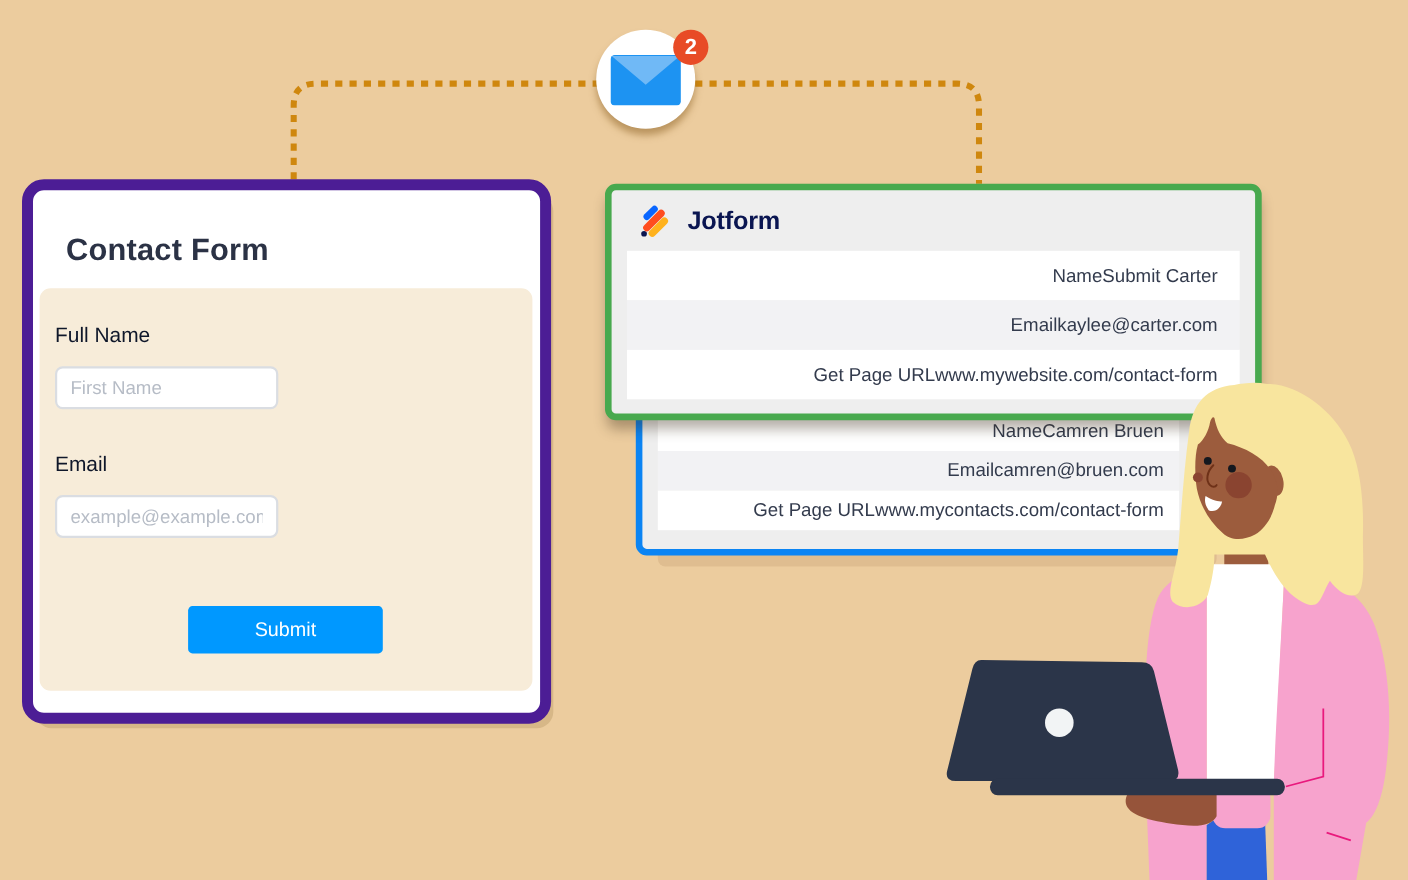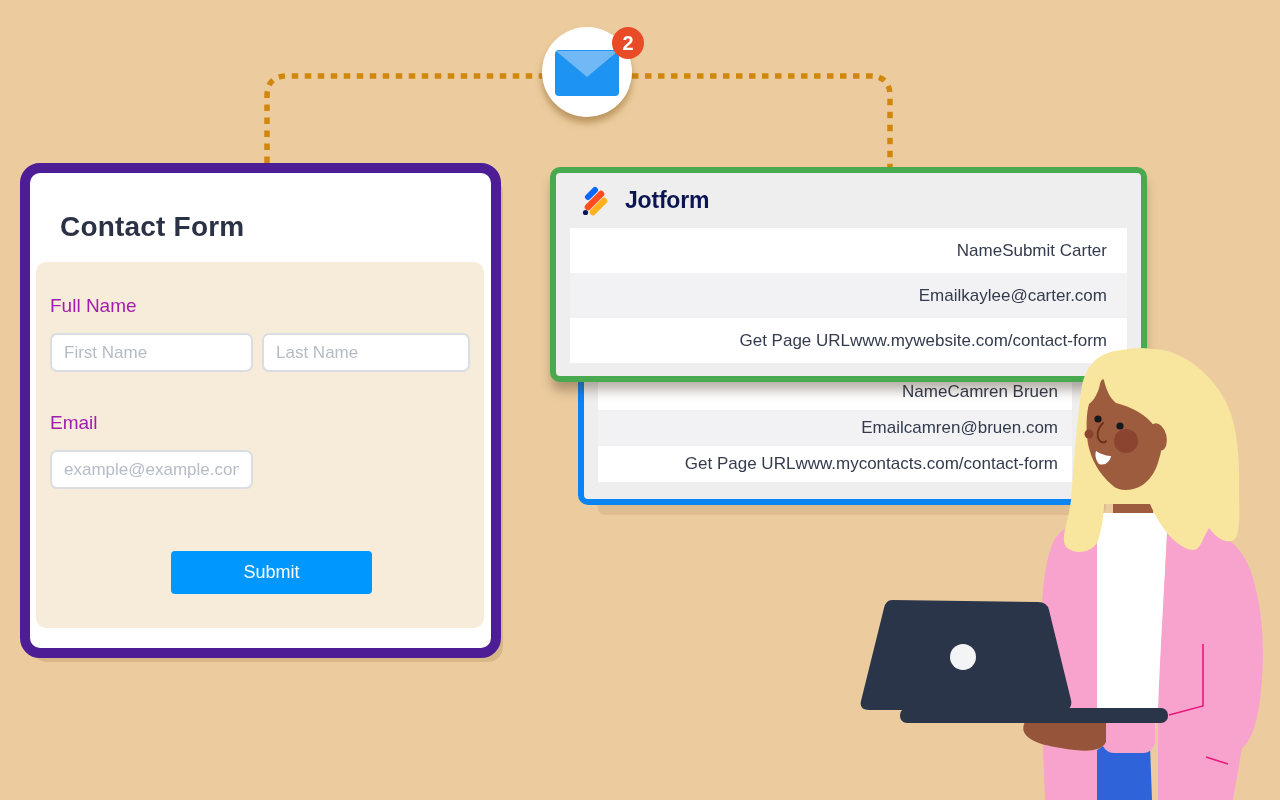--- a/index.html
+++ b/index.html
@@ -29,34 +29,34 @@
     box-shadow:7px 9px 0 -5px rgba(124,88,32,.18);
   }
   .form-title{
     position:absolute;left:30px;top:38px;font-size:28px;font-weight:bold;
     color:#2B3245;letter-spacing:.2px;
   }
   .form-panel{
     position:absolute;left:6px;top:89px;width:448px;height:366px;
     background:#F7ECD9;border-radius:10px;
   }
-  .field-label{position:absolute;font-size:19px;color:#a21caf;}
+  .field-label{position:absolute;font-size:19px;color:#0f172a;}
   .lbl-fullname{left:14px;top:33px;}
   .lbl-email{left:14px;top:150px;}
   .tf{
     position:absolute;height:39px;background:#fff;border:2px solid #DADDE2;
     border-radius:7px;box-sizing:border-box;padding:0 12px;font-size:17px;
     color:#2E3747;font-family:"Liberation Sans",sans-serif;outline:none;
   }
   .tf::placeholder{color:#B6BCC6;opacity:1;}
   .tf-first{left:14px;top:71px;width:203px;}
   .tf-last{left:226px;top:71px;width:208px;}
   .tf-email{left:14px;top:188px;width:203px;}
   .submit-btn{
-    position:absolute;left:135px;top:289px;width:201px;height:43px;
+    position:absolute;left:135px;top:289px;width:177px;height:43px;
     background:#0098FF;border:none;border-radius:4px;color:#fff;font-size:18px;
     font-family:"Liberation Sans",sans-serif;cursor:pointer;
   }
   
   .result-card{position:absolute;box-sizing:border-box;border-radius:10px;background:#EEEEEE;}
   .card-green{
     left:550px;top:167px;width:597px;height:215px;border:6px solid #48A94E;z-index:4;
     box-shadow:0 10px 12px -2px rgba(60,45,25,.38);
   }
   .card-blue{
@@ -95,21 +95,20 @@
       <path d="M 1,1 L 63,1 L 32,27 Z" fill="#70B9F6"></path>
     </svg>
     <div class="mail-badge">2</div>
   </div>
 
   <div class="form-card">
     <div class="form-title">Contact Form</div>
     <div class="form-panel">
       <div class="field-label lbl-fullname">Full Name</div>
       <input class="tf tf-first" type="text" placeholder="First Name" style="">
-      <input class="tf tf-last" type="text" placeholder="Last Name" style="">
       <div class="field-label lbl-email">Email</div>
       <input class="tf tf-email" type="text" placeholder="example@example.com" style="">
       <button class="submit-btn">Submit</button>
     </div>
   </div>
 
   <div class="result-card card-blue">
     <div class="rows">
       <div class="trow">
         <span>Name</span>

